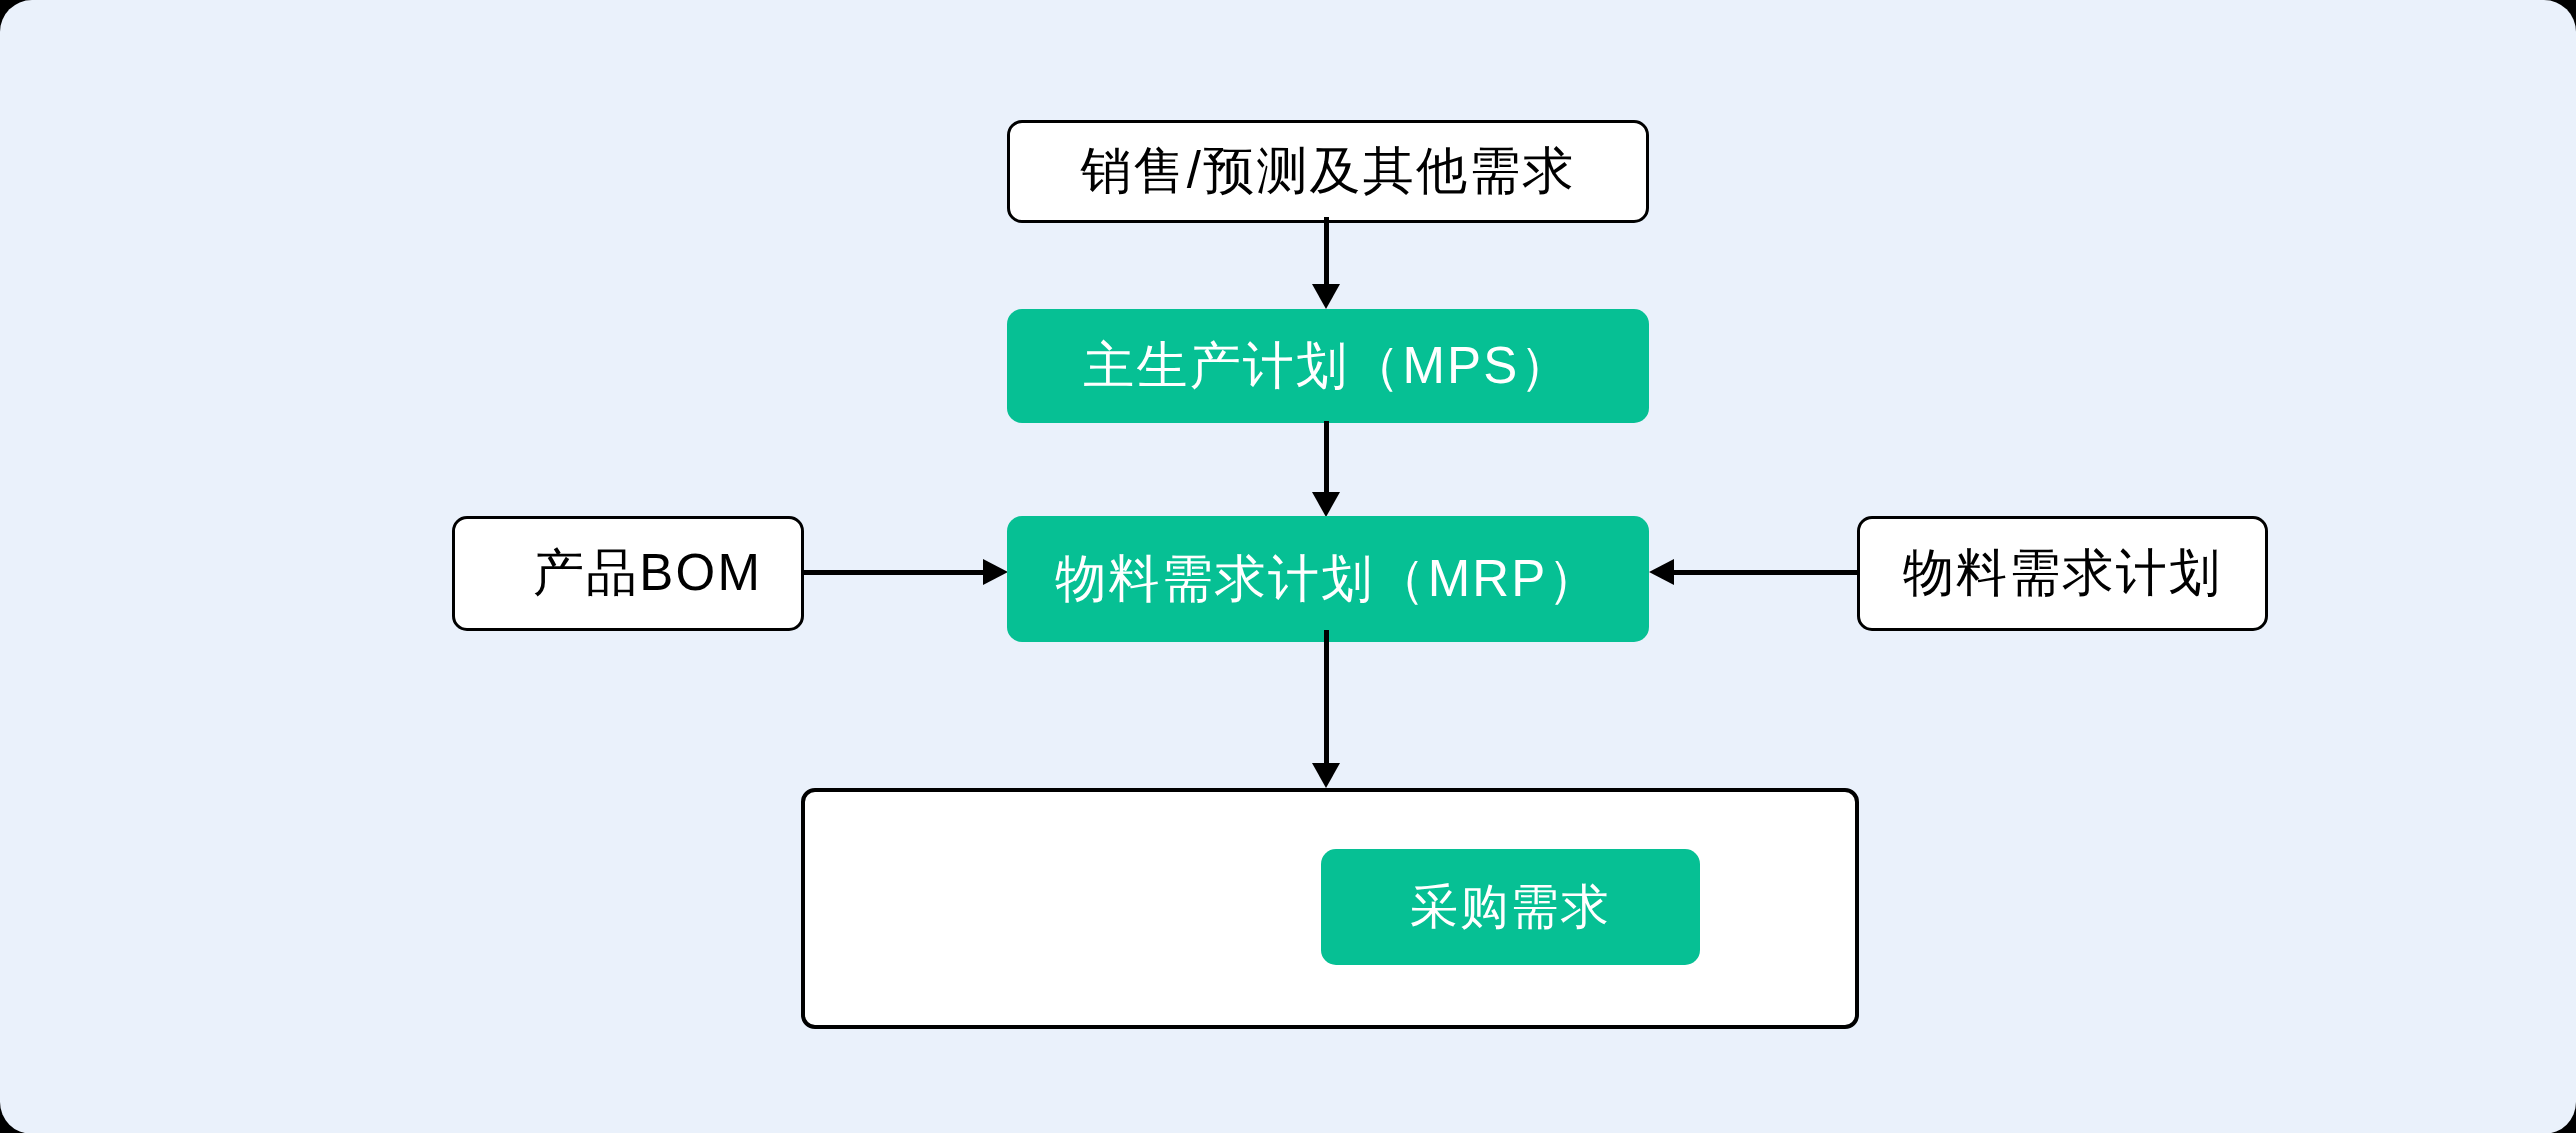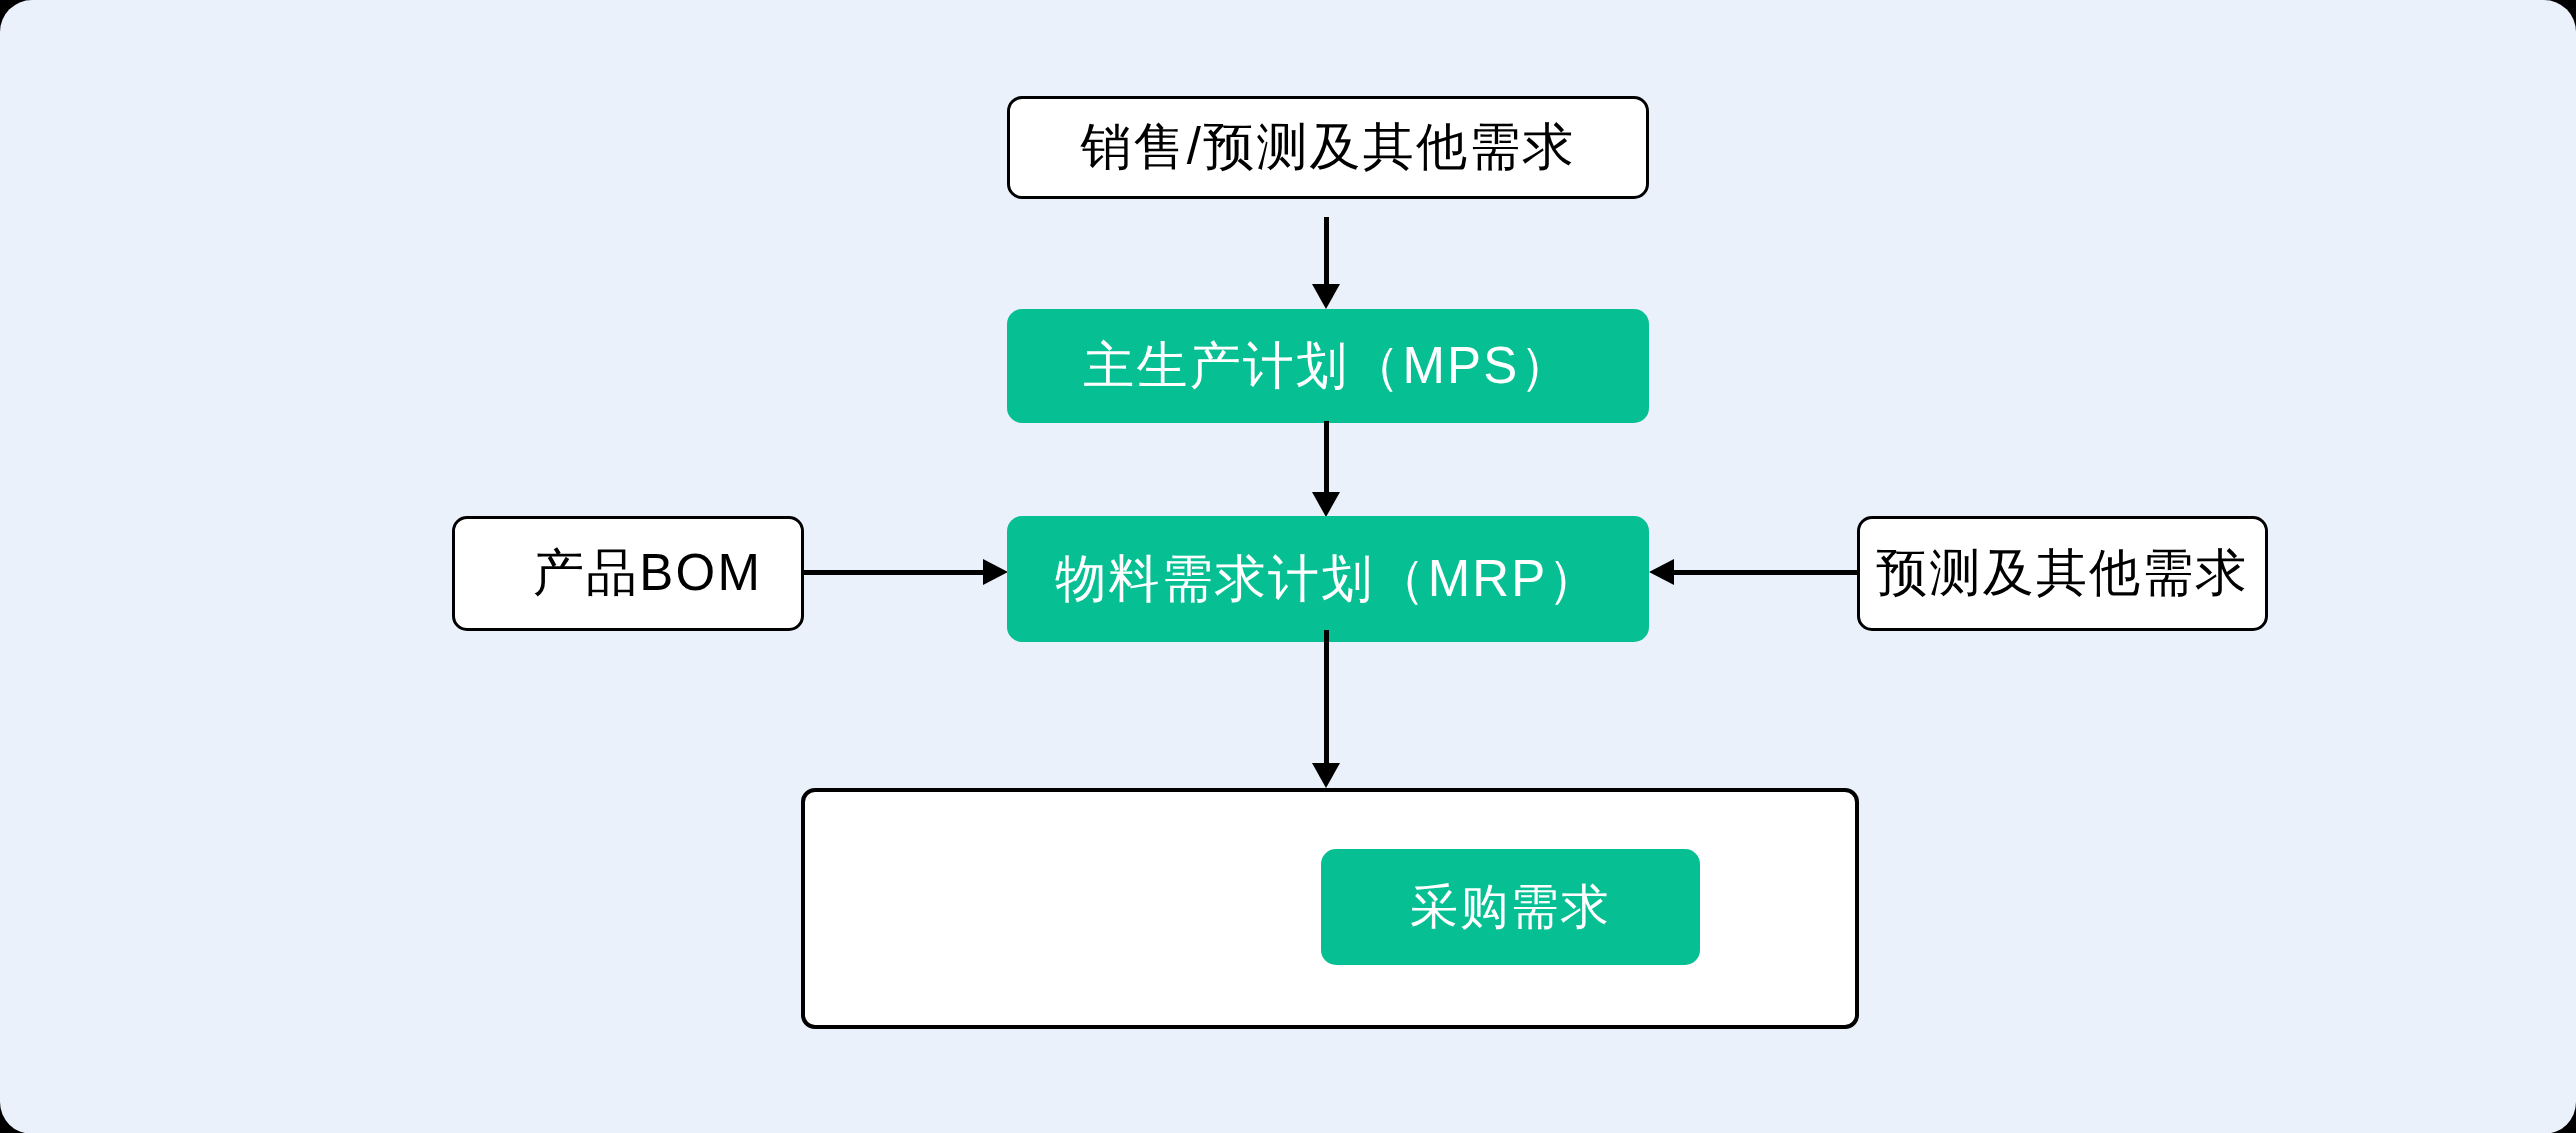--- a/index.html
+++ b/index.html
@@ -35,21 +35,21 @@
     border-radius: 15px;
     color: #ffffff;
     font-size: 51px;
   }
   .container-box {
     background: #ffffff;
     border: 4.3px solid #000000;
     border-radius: 14px;
   }
   
-  #node-demand    { left: 1007px; top: 96px;  width: 642px; height: 103px; }
+  #node-demand    { left: 1007px; top: 120px;  width: 642px; height: 103px; }
   #node-mps       { left: 1007px; top: 309px;  width: 642px; height: 114px; }
   #node-mrp       { left: 1007px; top: 516px;  width: 642px; height: 126px; }
   #node-bom       { left: 452px;  top: 516px;  width: 352px;  height: 115px; padding-left: 39px; }
   #node-inventory { left: 1857px; top: 516px;  width: 411px;  height: 115px; }
   #node-container { left: 801px; top: 788px; width: 1058px; height: 241px; }
   #node-task      { left: 916px; top: 849px; width: 381px;  height: 116px; font-size: 48px; }
   #node-purchase  { left: 1321px; top: 849px; width: 379px;  height: 116px; font-size: 48px; }
 
   
   .vline { position: absolute; width: 5.4px; background: #000; }
@@ -100,21 +100,21 @@
   <div class="vline" id="arrow2-line"></div>
   <div class="head head-down" id="arrow2-head"></div>
 
   <div class="box white-box" id="node-bom">
     <span>产品BOM</span>
   </div>
   <div class="hline" id="arrow-bom-line"></div>
   <div class="head head-right" id="arrow-bom-head"></div>
 
   <div class="box white-box" id="node-inventory">
-    <span>预测及其他需求</span>
+    <span>物料需求计划</span>
   </div>
   <div class="hline" id="arrow-inv-line"></div>
   <div class="head head-left" id="arrow-inv-head"></div>
 
   <div class="box green-box" id="node-mrp">
     <span>物料需求计划（MRP）</span>
   </div>
 
   <div class="vline" id="arrow3-line"></div>
   <div class="head head-down" id="arrow3-head"></div>

